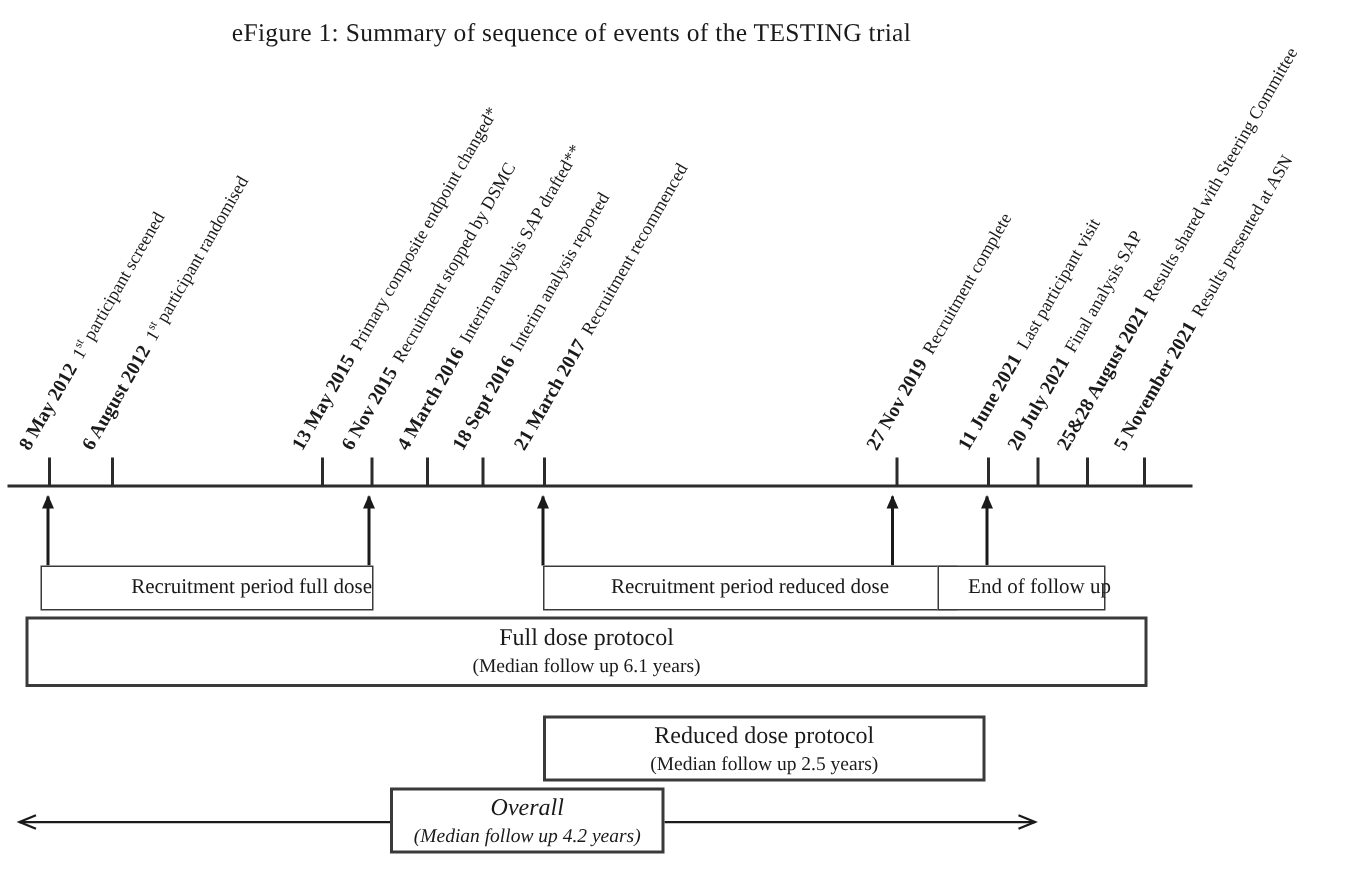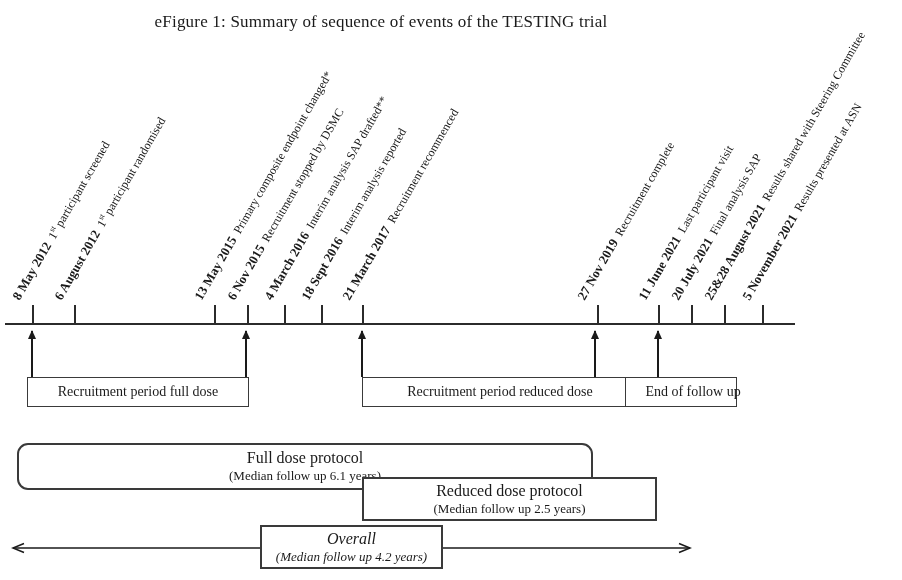--- a/index.html
+++ b/index.html
@@ -124,38 +124,38 @@
     <div class="tick" style="left: 658px;"></div>
     <div class="event" style="left: 649px;"><b>11 June 2021</b><span class="desc">Last participant visit</span></div>
     <div class="tick" style="left: 691px;"></div>
     <div class="event" style="left: 682px;"><b>20 July 2021</b><span class="desc">Final analysis SAP</span></div>
     <div class="tick" style="left: 724px;"></div>
     <div class="event" style="left: 715px;"><b>25&amp;28 August 2021</b><span class="desc">Results shared with Steering Committee</span></div>
     <div class="tick" style="left: 762px;"></div>
     <div class="event" style="left: 753px;"><b>5 November 2021</b><span class="desc">Results presented at ASN</span></div>
     <div class="uparrow" style="left: 31px;"></div>
     <div class="uparrow" style="left: 245px;"></div>
-    <div class="pbox" style="left: 27px; width: 222px;">
+    <div class="pbox" style="left: 27px; width: 222px; justify-content: flex-end;">
       <span>Recruitment period full dose</span>
     </div>
     <div class="uparrow" style="left: 361px;"></div>
     <div class="uparrow" style="left: 594px;"></div>
     <div class="pbox" style="left: 362px; width: 276px;">
       <span>Recruitment period reduced dose</span>
     </div>
     <div class="uparrow" style="left: 657px;"></div>
     <div class="pbox" style="left: 625px; width: 112px; padding-left: 24px;">
       <span>End of follow up</span>
     </div>
     <svg class="span-arrow-svg" viewBox="0 0 902 580">
       <line x1="13" y1="548" x2="690" y2="548" stroke="#1a1a1a" stroke-width="1.5"></line>
       <polyline points="24,543.5 13,548 24,552.5" fill="none" stroke="#1a1a1a" stroke-width="1.5"></polyline>
       <polyline points="679,543.5 690,548 679,552.5" fill="none" stroke="#1a1a1a" stroke-width="1.5"></polyline>
     </svg>
-    <div class="protobox" style="left: 17px; width: 576px; top: 443px; height: 47px; border-radius: 11px;">
+    <div class="protobox" style="left: 17px; width: 748px; top: 411px; height: 47px;">
       <div class="ptitle">Full dose protocol</div>
       <div class="psub">(Median follow up 6.1 years)</div>
     </div>
     <div class="protobox" style="left: 362px; width: 295px; top: 477px; height: 44px;">
       <div class="ptitle">Reduced dose protocol</div>
       <div class="psub">(Median follow up 2.5 years)</div>
     </div>
     <div class="protobox" style="left: 260px; width: 183px; top: 525px; height: 44px; font-style: italic;">
       <div class="ptitle">Overall</div>
       <div class="psub">(Median follow up 4.2 years)</div>

